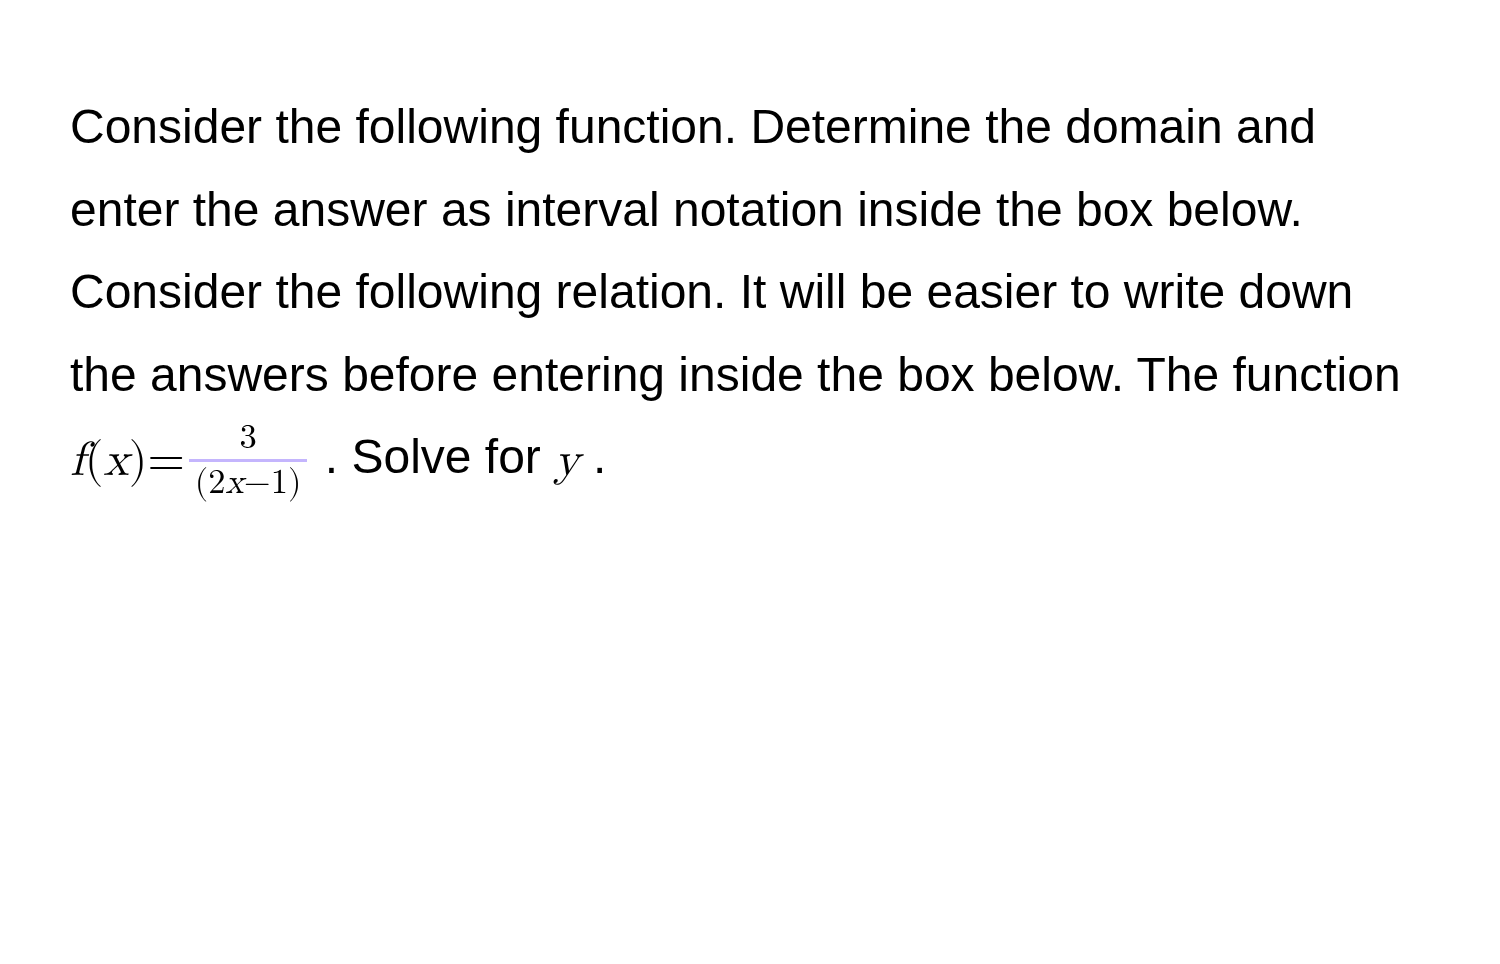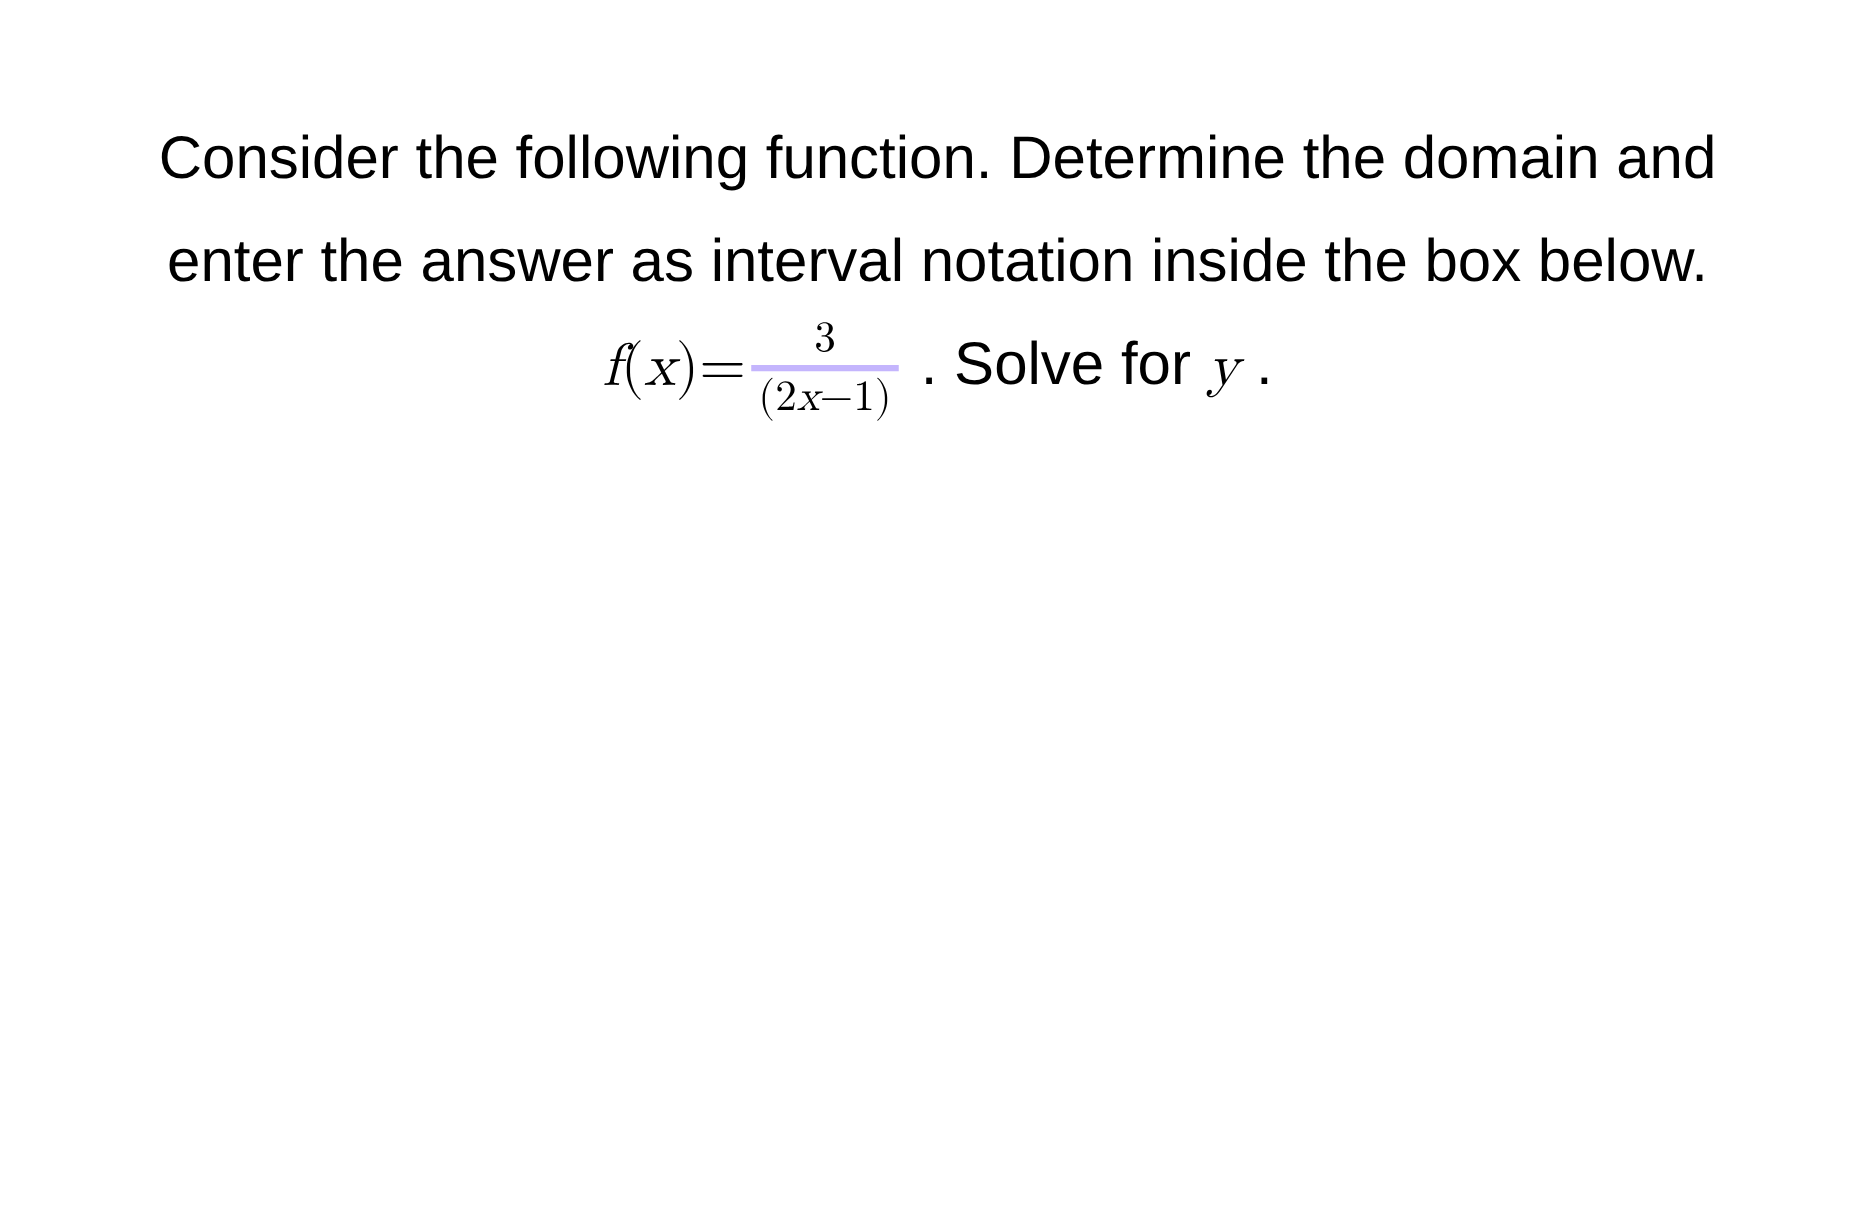--- a/index.html
+++ b/index.html
@@ -1,19 +1,18 @@
 <!DOCTYPE html>
 <html><head>
   <meta charset="utf-8">
   <style>
     * {
       margin: 0;
       padding: 0;
       box-sizing: border-box;
-      text-align: center;
     }
     html, body {
       width: 1500px;
       height: 964px;
       background: #ffffff;
       font-family: -apple-system, BlinkMacSystemFont, "Segoe UI", Helvetica, Arial, sans-serif;
       overflow: hidden;
     }
     .content {
       padding: 86px 70px 0 70px;
@@ -41,30 +40,31 @@
       align-items: center;
       vertical-align: middle;
       font-size: 0.72em;
       line-height: 1.1;
       margin: 0 4px;
     }
     .frac-num {
       padding: 0 6px 2px 6px;
     }
     .frac-den {
-      border-top: 5px solid #c4b5fd;
+      border-top: 3px solid #c4b5fd;
       padding: 2px 6px 0 6px;
     }
   </style>
 </head>
 <body>
 
 <div class="content">
   <span class="paragraph">Consider the following function. Determine the domain and enter the answer as interval notation inside the box below.</span>
   <span class="paragraph">
+    <span>Consider the following relation. It will be easier to write down the answers before entering inside the box below. The function </span>
     <span class="math">
       <span class="math-italic">f</span>
         <span>(</span>
         <span class="math-italic">x</span>
         <span>)</span>
         <span> = </span>
       <span class="fraction">
         <span class="frac-num">3</span>
         <span class="frac-den">
           <span>(</span><span>2</span><span class="math-italic">x</span><span>−</span><span>1</span><span>)</span>

